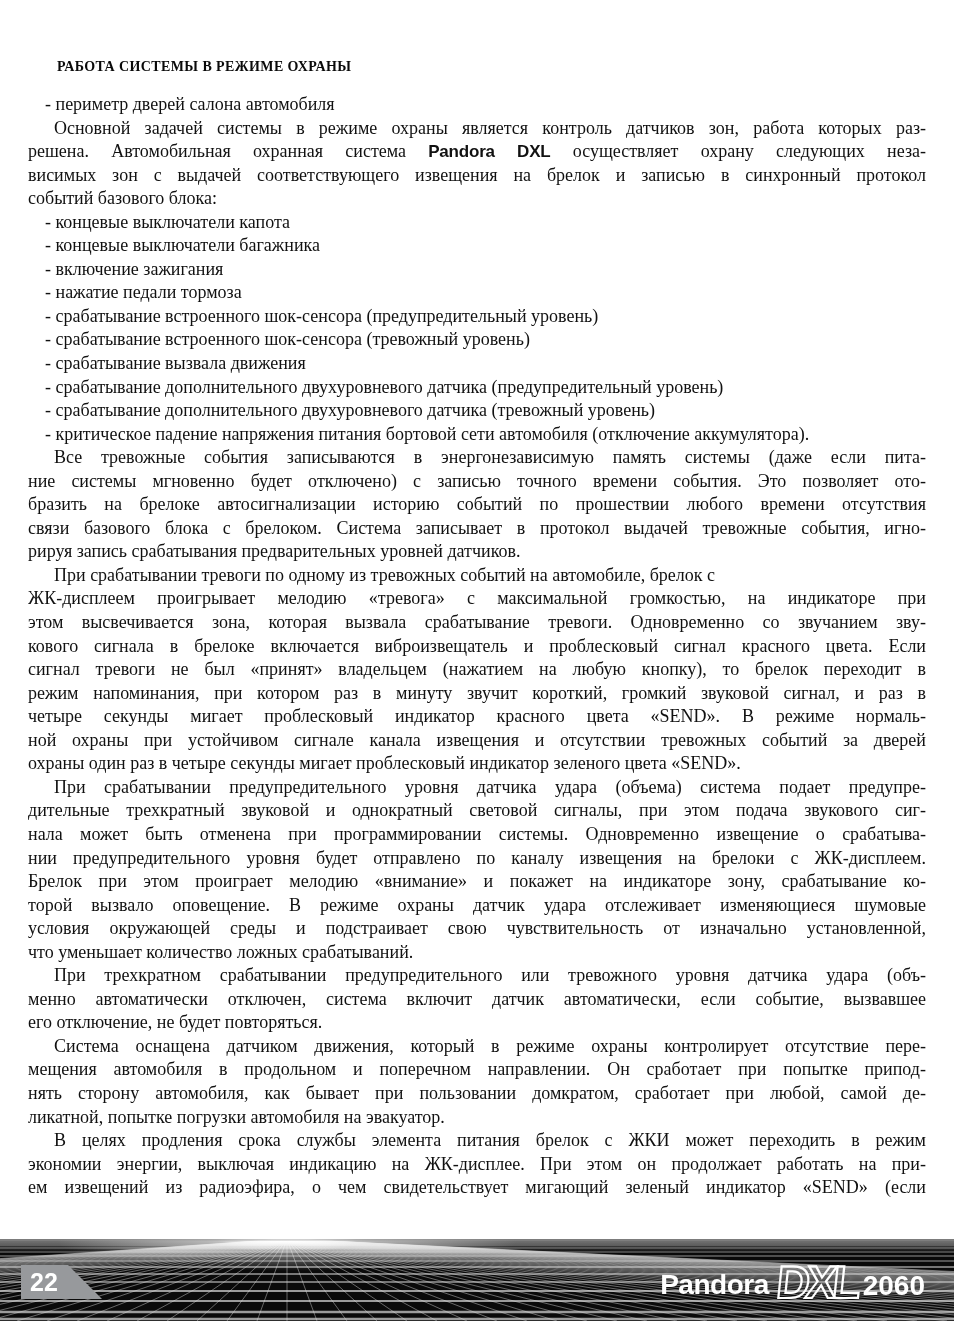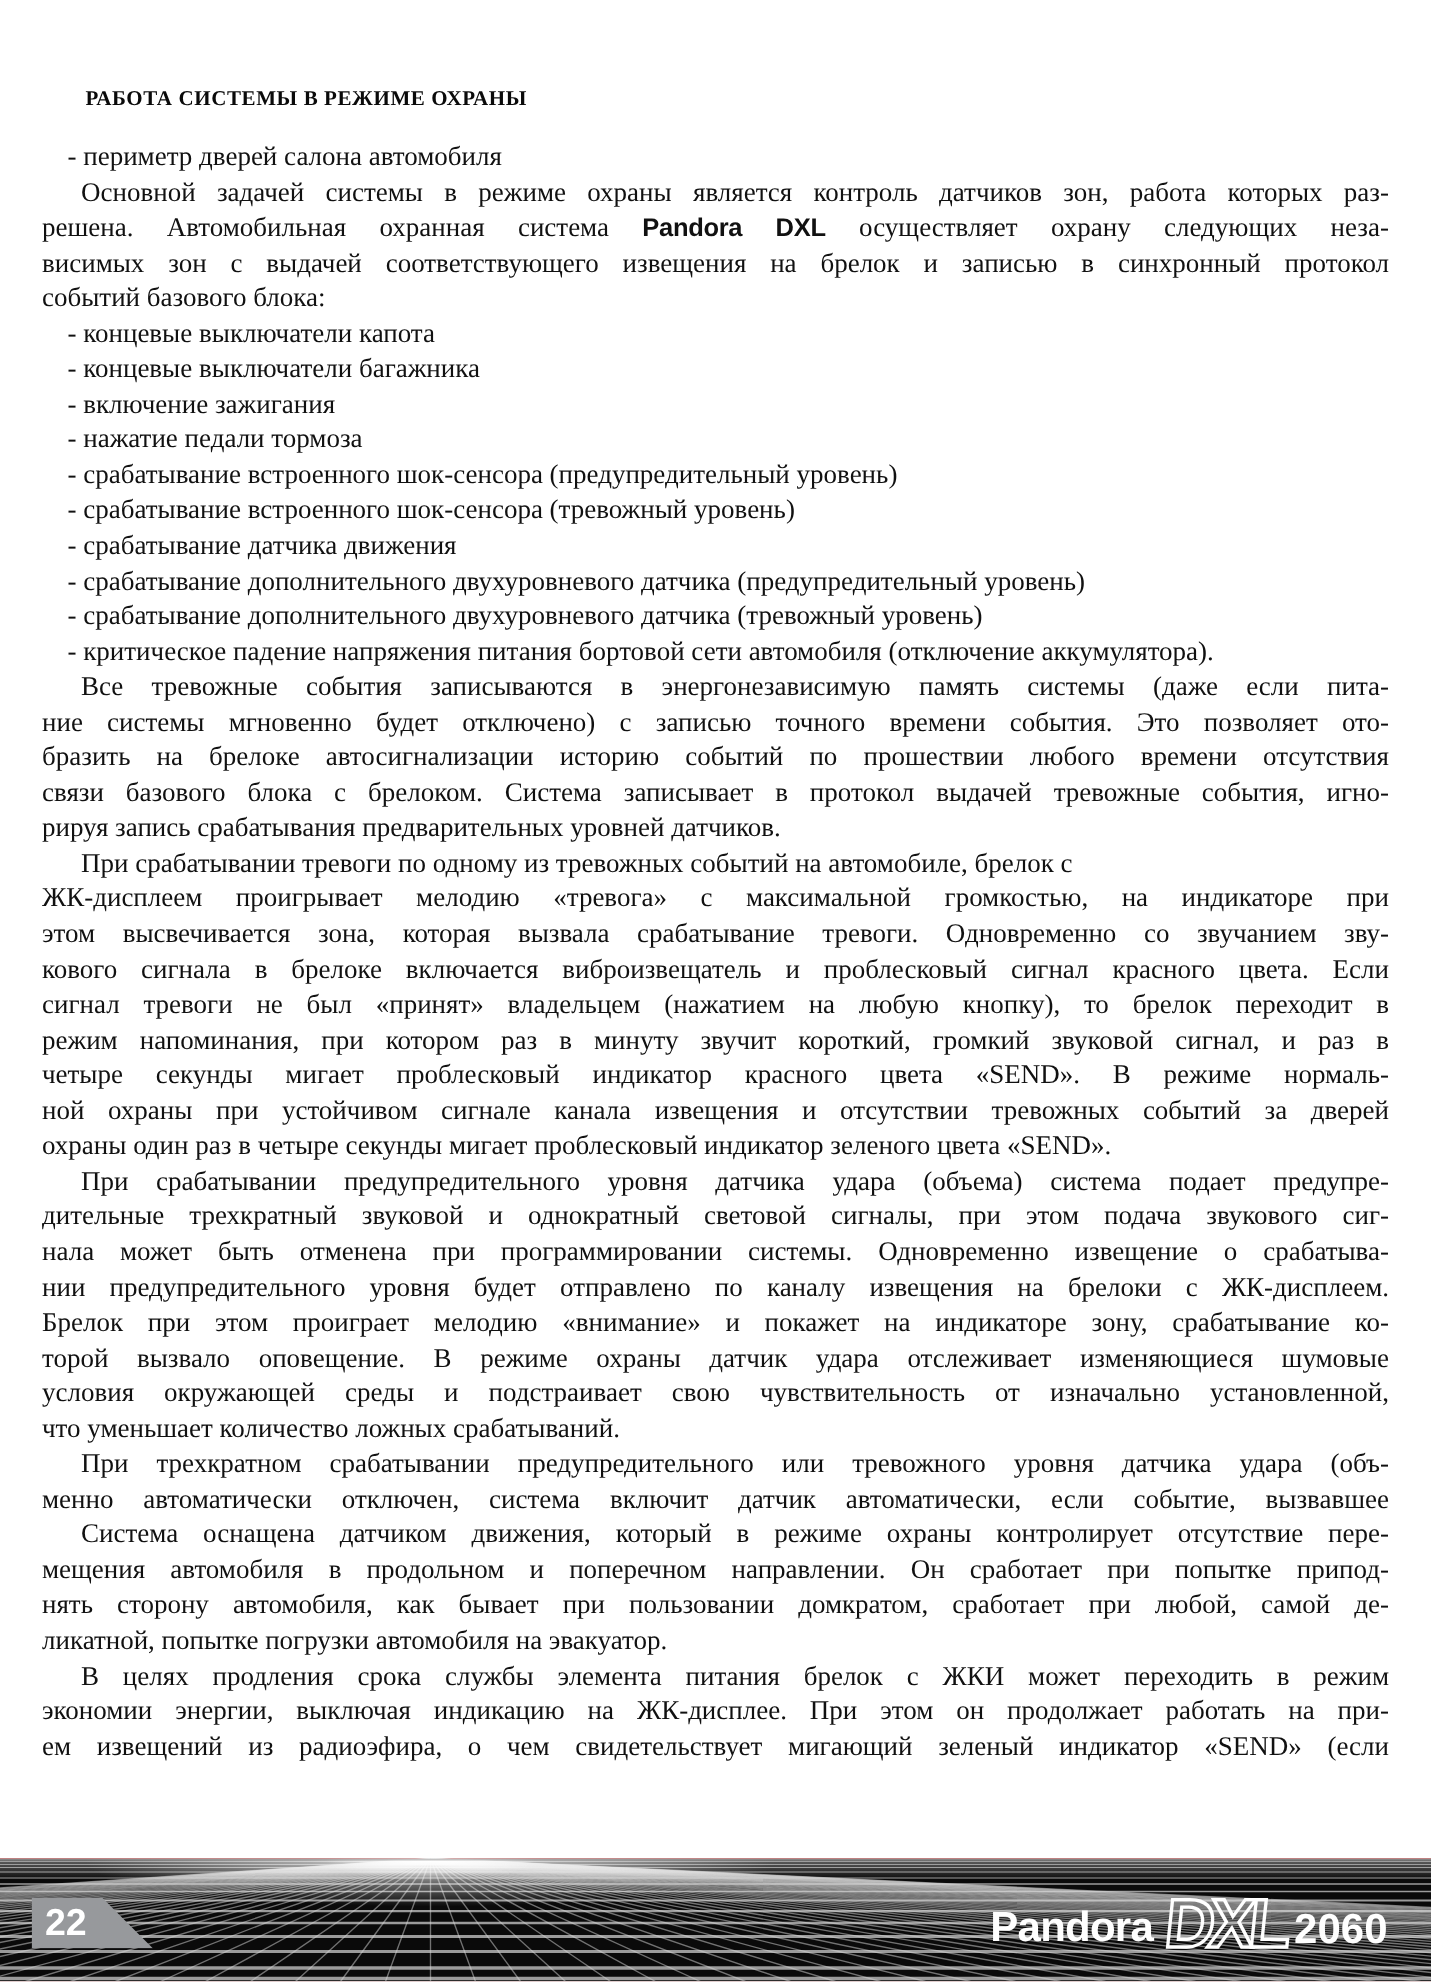--- a/index.html
+++ b/index.html
@@ -8,21 +8,21 @@
   .title{margin:54px 0 0 57px;font-family:Liberation Serif, serif;font-weight:900;
          font-size:14px;line-height:26px;letter-spacing:.4px;color:#0a0a0a;}
   .content{margin:13px 0 0 28px;width:898px;font-size:18px;line-height:23.55px;}
   .block{margin:0;}
   .line{text-align:justify;text-align-last:justify;}
   .line.noj{text-align-last:left;}
   .line.first{text-indent:26px;}
   .line.item{text-align:left;text-align-last:left;text-indent:17px;}
   b.brand{font-family:"Liberation Sans",sans-serif;font-weight:900;font-size:17px;letter-spacing:-.2px;}
 
-  .footer{position:absolute;left:0;bottom:0;width:954px;height:82px;background:#b91c1c;overflow:hidden;}
+  .footer{position:absolute;left:0;bottom:0;width:954px;height:82px;background:#0369a1;overflow:hidden;}
   .footer svg{position:absolute;left:0;top:0;}
   .badge{position:absolute;left:21px;top:26px;width:81px;height:34px;background:#97999c;
          clip-path:polygon(0 0,58% 0,100% 100%,0 100%);
          font-family:"Liberation Sans",sans-serif;font-weight:bold;font-size:25px;line-height:34px;
          color:#ffffff;padding-left:9px;box-sizing:border-box;}
   .logo{position:absolute;right:29px;top:20px;display:flex;align-items:center;
         font-family:"Liberation Sans",sans-serif;color:#fff;white-space:nowrap;}
   .logo-brand{font-size:28px;font-weight:900;letter-spacing:-.5px;margin-top:6px;}
   .logo-model{font-size:46px;font-weight:900;line-height:46px;margin:0 6px 0 8px;
               transform:skewX(-6deg);color:rgba(10,10,10,0);
@@ -57,21 +57,21 @@
       <div class="block">
         <div class="line noj item">- нажатие педали тормоза</div>
       </div>
       <div class="block">
         <div class="line noj item">- срабатывание встроенного шок-сенсора (предупредительный уровень)</div>
       </div>
       <div class="block">
         <div class="line noj item">- срабатывание встроенного шок-сенсора (тревожный уровень)</div>
       </div>
       <div class="block">
-        <div class="line noj item">- срабатывание датчика движения</div>
+        <div class="line noj item">- срабатывание вызвала движения</div>
       </div>
       <div class="block">
         <div class="line noj item">- срабатывание дополнительного двухуровневого датчика (предупредительный уровень)</div>
       </div>
       <div class="block">
         <div class="line noj item">- срабатывание дополнительного двухуровневого датчика (тревожный уровень)</div>
       </div>
       <div class="block">
         <div class="line noj item">- критическое падение напряжения питания бортовой сети автомобиля (отключение аккумулятора).</div>
       </div>
@@ -99,20 +99,21 @@
         <div class="line">нала может быть отменена при программировании системы. Одновременно извещение о срабатыва-</div>
         <div class="line">нии предупредительного уровня будет отправлено по каналу извещения на брелоки с ЖК-дисплеем.</div>
         <div class="line">Брелок при этом проиграет мелодию «внимание» и покажет на индикаторе зону, срабатывание ко-</div>
         <div class="line">торой вызвало оповещение. В режиме охраны датчик удара отслеживает изменяющиеся шумовые</div>
         <div class="line">условия окружающей среды и подстраивает свою чувствительность от изначально установленной,</div>
         <div class="line noj">что уменьшает количество ложных срабатываний.</div>
       </div>
       <div class="block">
         <div class="line first">При трехкратном срабатывании предупредительного или тревожного уровня датчика удара (объ-</div>
         <div class="line">менно автоматически отключен, система включит датчик автоматически, если событие, вызвавшее</div>
+        <div class="line noj">его отключение, не будет повторяться.</div>
       </div>
       <div class="block">
         <div class="line first">Система оснащена датчиком движения, который в режиме охраны контролирует отсутствие пере-</div>
         <div class="line">мещения автомобиля в продольном и поперечном направлении. Он сработает при попытке припод-</div>
         <div class="line">нять сторону автомобиля, как бывает при пользовании домкратом, сработает при любой, самой де-</div>
         <div class="line noj">ликатной, попытке погрузки автомобиля на эвакуатор.</div>
       </div>
       <div class="block">
         <div class="line first">В целях продления срока службы элемента питания брелок с ЖКИ может переходить в режим</div>
         <div class="line">экономии энергии, выключая индикацию на ЖК-дисплее. При этом он продолжает работать на при-</div>

